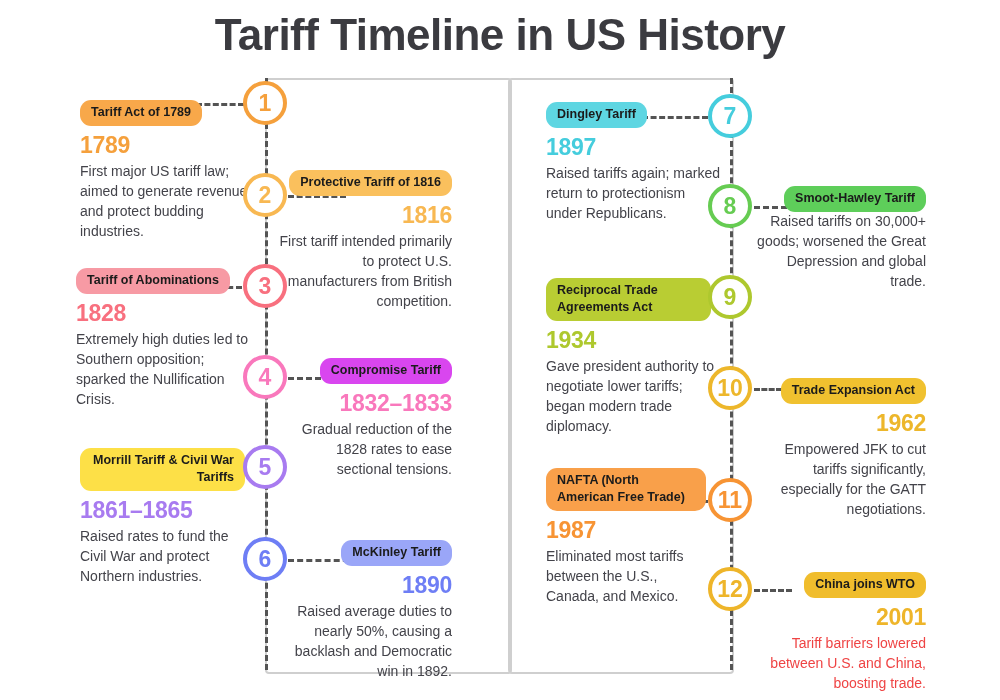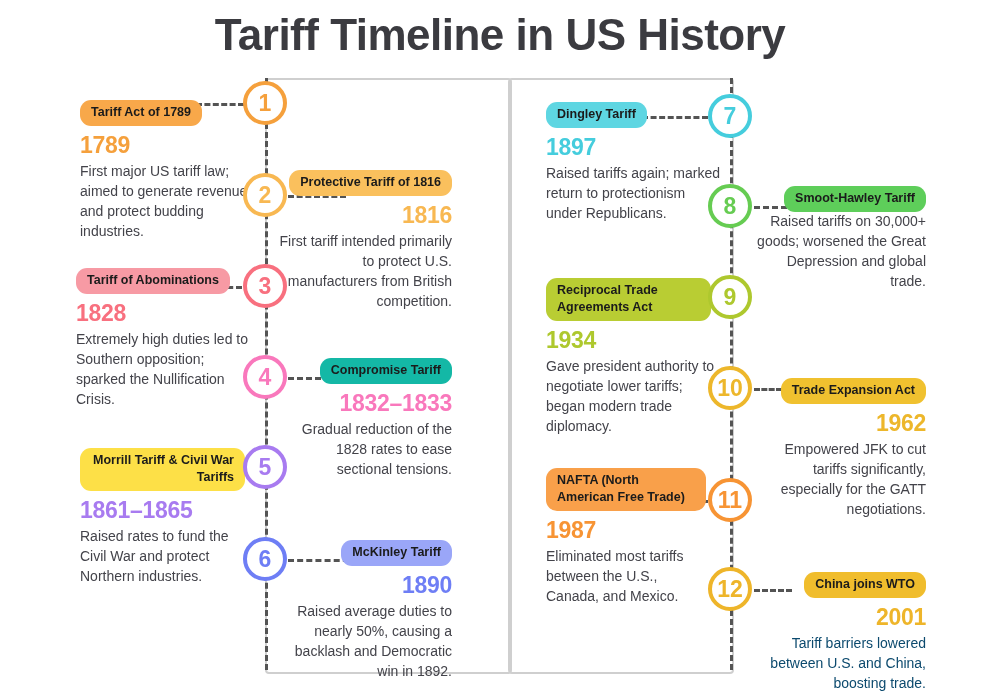--- a/index.html
+++ b/index.html
@@ -108,24 +108,24 @@
       <div class="node" style="left: 708px; top: 366px; border-color: rgb(237, 183, 43); color: rgb(237, 183, 43);">10</div>
       <div class="connector" style="left: 648px; top: 500px; width: 60px; border-top-color: rgb(84, 84, 84);"></div>
       <div class="node" style="left: 708px; top: 478px; border-color: rgb(247, 148, 52); color: rgb(247, 148, 52);">11</div>
       <div class="connector" style="left: 754px; top: 589px; width: 38px; border-top-color: rgb(84, 84, 84);"></div>
       <div class="node" style="left: 708px; top: 567px; border-color: rgb(238, 181, 42); color: rgb(238, 181, 42);">12</div>
     </div>
   <div id="entries-layer">
       <div class="entry left-side" style="top: 100px; width: 175px; left: 80px;"><div class="badge" style="background: rgb(248, 168, 74);">Tariff Act of 1789</div><div class="year" style="color: rgb(245, 160, 60);">1789</div><div class="desc" style="color: rgb(67, 67, 74);">First major US tariff law; aimed to generate revenue and protect budding industries.</div></div>
       <div class="entry right-side" style="top: 170px; width: 175px; left: 277px;"><div class="badge" style="background: rgb(250, 192, 93);">Protective Tariff of 1816</div><div class="year" style="color: rgb(248, 184, 82);">1816</div><div class="desc" style="color: rgb(67, 67, 74);">First tariff intended primarily to protect U.S. manufacturers from British competition.</div></div>
       <div class="entry left-side" style="top: 268px; width: 175px; left: 76px;"><div class="badge" style="background: rgb(247, 154, 164);">Tariff of Abominations</div><div class="year" style="color: rgb(248, 112, 127);">1828</div><div class="desc" style="color: rgb(67, 67, 74);">Extremely high duties led to Southern opposition; sparked the Nullification Crisis.</div></div>
-      <div class="entry right-side" style="top: 358px; width: 175px; left: 277px;"><div class="badge" style="background: #14b8a6;">Compromise Tariff</div><div class="year" style="color: rgb(249, 120, 188);">1832–1833</div><div class="desc" style="color: rgb(67, 67, 74);">Gradual reduction of the 1828 rates to ease sectional tensions.</div></div>
+      <div class="entry right-side" style="top: 358px; width: 175px; left: 277px;"><div class="badge" style="background: #d946ef;">Compromise Tariff</div><div class="year" style="color: rgb(249, 120, 188);">1832–1833</div><div class="desc" style="color: rgb(67, 67, 74);">Gradual reduction of the 1828 rates to ease sectional tensions.</div></div>
       <div class="entry left-side" style="top: 448px; width: 180px; left: 80px;"><div class="badge" style="background: #fde047; text-align: right;">Morrill Tariff &amp; Civil War Tariffs</div><div class="year" style="color: rgb(168, 123, 240);">1861–1865</div><div class="desc" style="color: rgb(67, 67, 74);">Raised rates to fund the Civil War and protect Northern industries.</div></div>
       <div class="entry right-side" style="top: 540px; width: 175px; left: 277px;"><div class="badge" style="background: rgb(154, 166, 248);">McKinley Tariff</div><div class="year" style="color: rgb(110, 126, 245);">1890</div><div class="desc" style="color: rgb(67, 67, 74);">Raised average duties to nearly 50%, causing a backlash and Democratic win in 1892.</div></div>
       <div class="entry left-side" style="top: 102px; width: 175px; left: 546px;"><div class="badge" style="background: rgb(94, 214, 226);">Dingley Tariff</div><div class="year" style="color: rgb(69, 205, 221);">1897</div><div class="desc" style="color: rgb(67, 67, 74);">Raised tariffs again; marked return to protectionism under Republicans.</div></div>
       <div class="entry right-side" style="top: 186px; width: 175px; left: 751px;"><div class="badge" style="background: rgb(94, 206, 90);">Smoot-Hawley Tariff</div><div class="desc" style="color: rgb(67, 67, 74);">Raised tariffs on 30,000+ goods; worsened the Great Depression and global trade.</div></div>
       <div class="entry left-side" style="top: 278px; width: 175px; left: 546px;"><div class="badge" style="background: rgb(185, 205, 51);">Reciprocal Trade Agreements Act</div><div class="year" style="color: rgb(174, 200, 46);">1934</div><div class="desc" style="color: rgb(67, 67, 74);">Gave president authority to negotiate lower tariffs; began modern trade diplomacy.</div></div>
       <div class="entry right-side" style="top: 378px; width: 175px; left: 751px;"><div class="badge" style="background: rgb(240, 193, 47);">Trade Expansion Act</div><div class="year" style="color: rgb(237, 183, 43);">1962</div><div class="desc" style="color: rgb(67, 67, 74);">Empowered JFK to cut tariffs significantly, especially for the GATT negotiations.</div></div>
       <div class="entry left-side" style="top: 468px; width: 160px; left: 546px;"><div class="badge" style="background: rgb(249, 160, 74);">NAFTA (North American Free Trade)</div><div class="year" style="color: rgb(247, 148, 52);">1987</div><div class="desc" style="color: rgb(67, 67, 74);">Eliminated most tariffs between the U.S., Canada, and Mexico.</div></div>
-      <div class="entry right-side" style="top: 572px; width: 175px; left: 751px;"><div class="badge" style="background: rgb(240, 189, 45);">China joins WTO</div><div class="year" style="color: rgb(238, 181, 42);">2001</div><div class="desc" style="color: #0c4a6e;">Tariff barriers lowered between U.S. and China, boosting trade.</div></div>
+      <div class="entry right-side" style="top: 572px; width: 175px; left: 751px;"><div class="badge" style="background: rgb(240, 189, 45);">China joins WTO</div><div class="year" style="color: rgb(238, 181, 42);">2001</div><div class="desc" style="color: #ef4444;">Tariff barriers lowered between U.S. and China, boosting trade.</div></div>
     </div>
 
 </div>
 
 </body></html>

